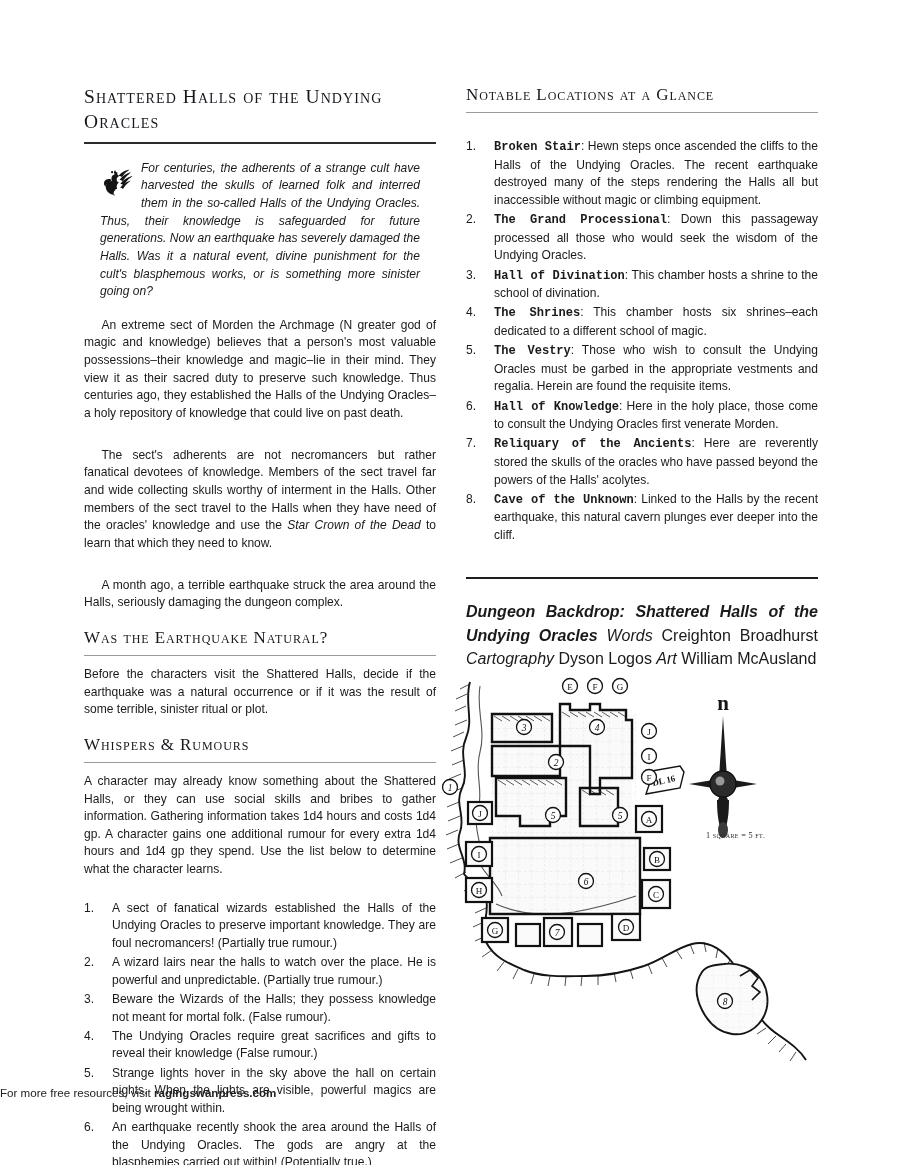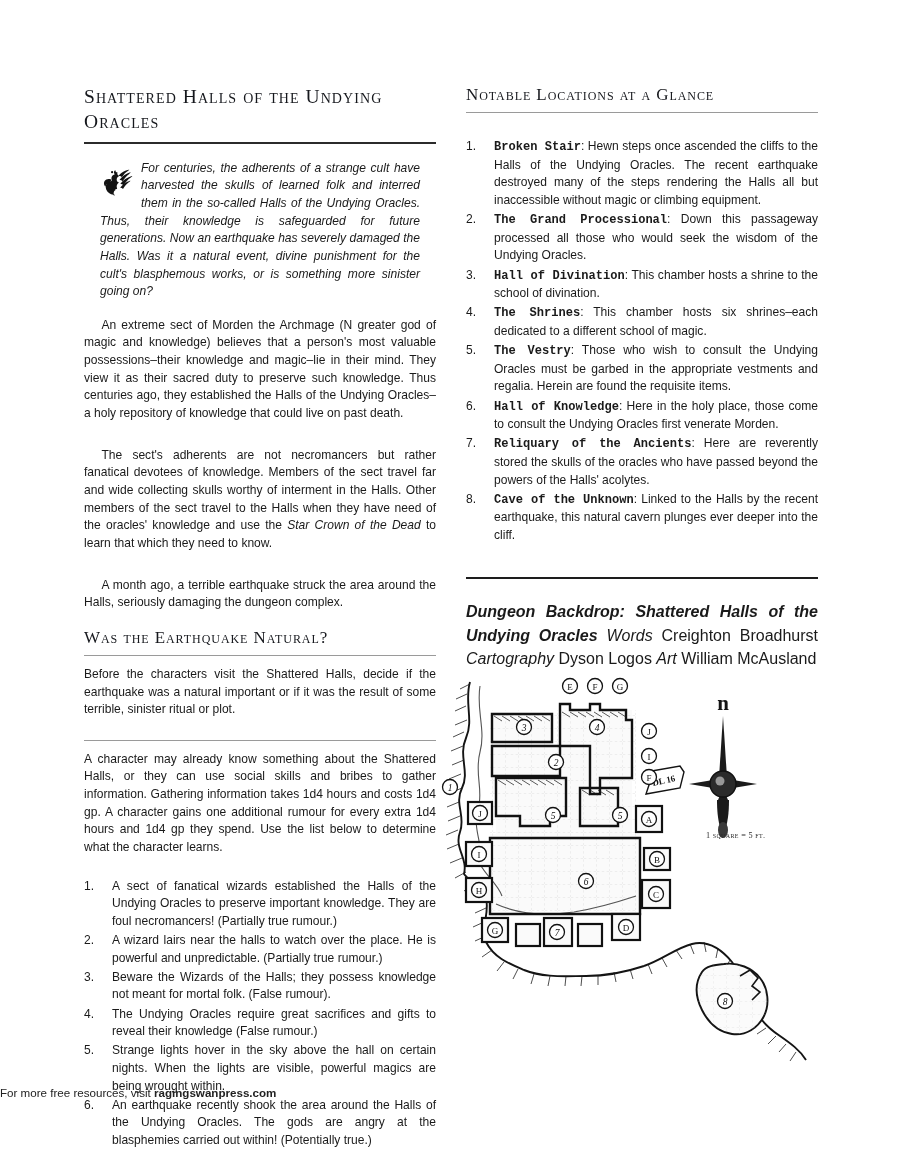--- a/index.html
+++ b/index.html
@@ -187,24 +187,25 @@
     <p class="body" style="text-indent:1.45em;">An extreme sect of Morden the Archmage (N greater god of magic and knowledge) believes that a person's most valuable possessions–their knowledge and magic–lie in their mind. They view it as their sacred duty to preserve such knowledge. Thus centuries ago, they established the Halls of the Undying Oracles–a holy repository of knowledge that could live on past death.</p>
 
     <p class="body" style="text-indent:1.45em;"><span>The sect's adherents are not necromancers but rather fanatical devotees of knowledge. Members of the sect travel far and wide collecting skulls worthy of interment in the Halls. Other members of the sect travel to the Halls when they have need of the oracles' knowledge and use the </span><i>Star Crown of the Dead</i><span> to learn that which they need to know.</span></p>
 
     <p class="body" style="text-indent:1.45em;">A month ago, a terrible earthquake struck the area around the Halls, seriously damaging the dungeon complex.</p>
 
     <div class="gap-md"></div>
 
     <h2 class="sec-head">Was the Earthquake Natural?</h2>
     <hr class="rule-thin">
-    <p class="body">Before the characters visit the Shattered Halls, decide if the earthquake was a natural important or if it was the result of some terrible, sinister ritual or plot.</p>
+    <p class="body">Before the characters visit the Shattered Halls, decide if the earthquake was a natural occurrence or if it was the result of some terrible, sinister ritual or plot.</p>
 
     <div class="gap-md"></div>
 
+    <h2 class="sec-head">Whispers &amp; Rumours</h2>
     <hr class="rule-thin">
     <p class="body">A character may already know something about the Shattered Halls, or they can use social skills and bribes to gather information. Gathering information takes 1d4 hours and costs 1d4 gp. A character gains one additional rumour for every extra 1d4 hours and 1d4 gp they spend. Use the list below to determine what the character learns.</p>
 
     <div class="gap-lg"></div>
 
     <ol class="numlist">
       <li>A sect of fanatical wizards established the Halls of the Undying Oracles to preserve important knowledge. They are foul necromancers! (Partially true rumour.)</li>
       <li>A wizard lairs near the halls to watch over the place. He is powerful and unpredictable. (Partially true rumour.)</li>
       <li>Beware the Wizards of the Halls; they possess knowledge not meant for mortal folk. (False rumour).</li>
       <li>The Undying Oracles require great sacrifices and gifts to reveal their knowledge (False rumour.)</li>

